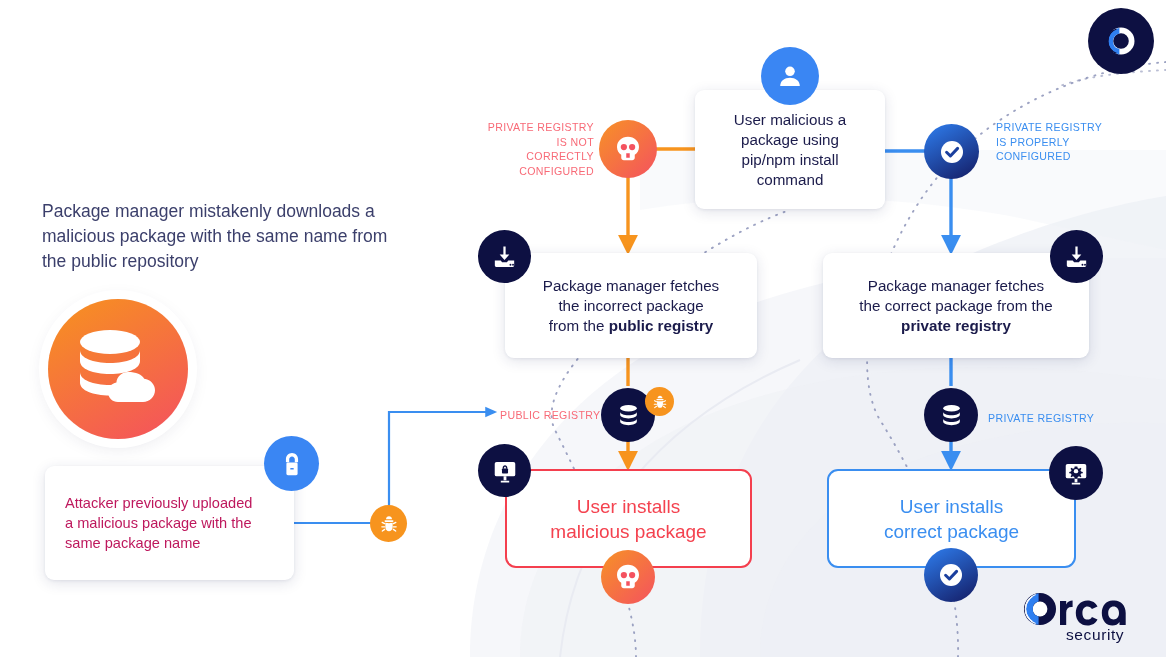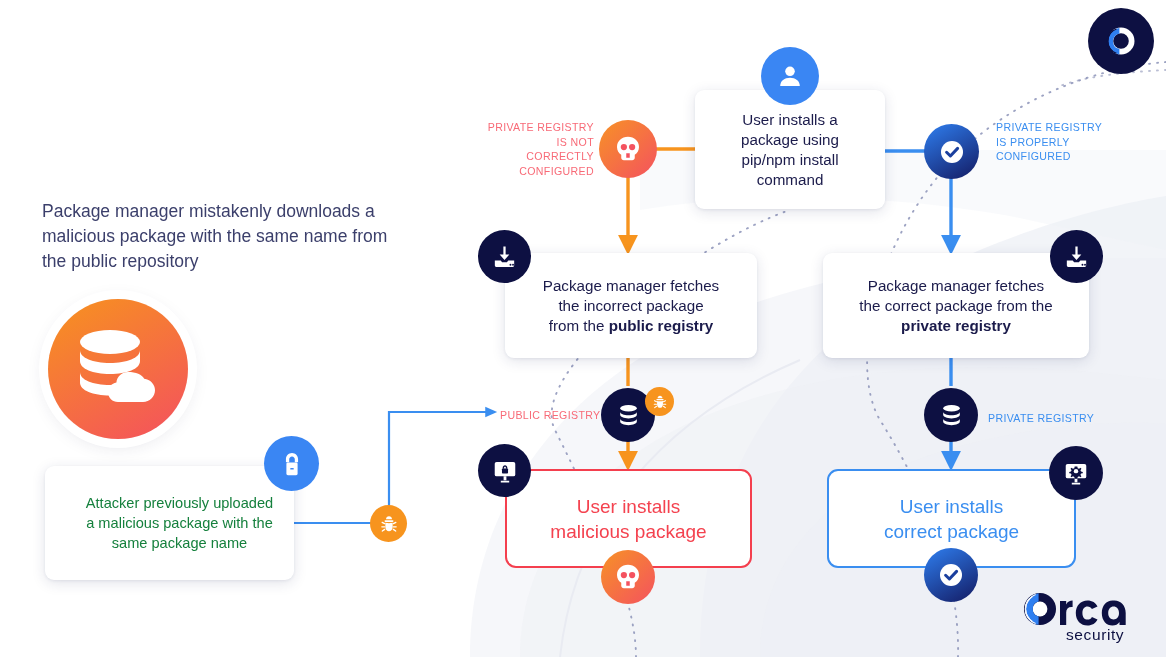--- a/index.html
+++ b/index.html
@@ -60,22 +60,22 @@
   }
   #box-correct {
     left: 827px; top: 469px; width: 249px; height: 99px;
     border: 2px solid #3a8ef0; border-radius: 11px; background: #fff;
   }
   #box-correct .txt {
     color: #3a8ef0; font-size: 19px; line-height: 25px;
   }
   #box-attacker { left: 45px; top: 466px; width: 249px; height: 114px; }
   #box-attacker .txt {
-    font-size: 14.6px; line-height: 20px; color: #15803d;
-    text-align: center; padding: 0 0 0 20px; width: 100%;
+    font-size: 14.6px; line-height: 20px; color: #be185d;
+    text-align: left; padding: 0 0 0 20px; width: 100%;
   }
 
   
   .caplabel {
     position: absolute; font-size: 10.6px; line-height: 14.5px;
     letter-spacing: 0.35px; font-weight: 400; white-space: pre-line;
   }
   #cap-not-configured {
     left: 468px; top: 120px; width: 126px;
     text-align: right; color: #f86a77;
@@ -213,21 +213,21 @@
       <g fill="#ffffff">
         <ellipse cx="35" cy="14" rx="30" ry="12"></ellipse>
         <path d="M5 22 C5 30 18 35 35 35 C52 35 65 30 65 22 L65 33 C65 41 52 46 35 46 C18 46 5 41 5 33 Z"></path>
         <path d="M5 44 C5 52 18 57 35 57 C40 57 45 56.5 49 55.6 L49 66 C45 67 40 67.5 35 67.5 C18 67.5 5 62.5 5 54.5 Z"></path>
         <path d="M53 44 C47 44 42 48.6 41.4 54.4 C36.6 55.2 33 59.3 33 64.2 C33 69.7 37.5 74 43 74 L68 74 C74.6 74 80 68.8 80 62.3 C80 56.2 75.2 51.2 69.2 50.7 C67.2 46.7 60.8 44 53 44 Z"></path>
       </g>
     </svg>
   </div>
 
   <div class="box shadowed" id="box-user">
-    <div class="txt">User installs a
+    <div class="txt">User malicious a
 package using
 pip/npm install
 command</div>
   </div>
 
   <div class="box shadowed" id="box-fetch-bad">
     <div class="txt"><span>Package manager fetches
 the incorrect package
 from the </span><b>public registry</b></div>
   </div>

